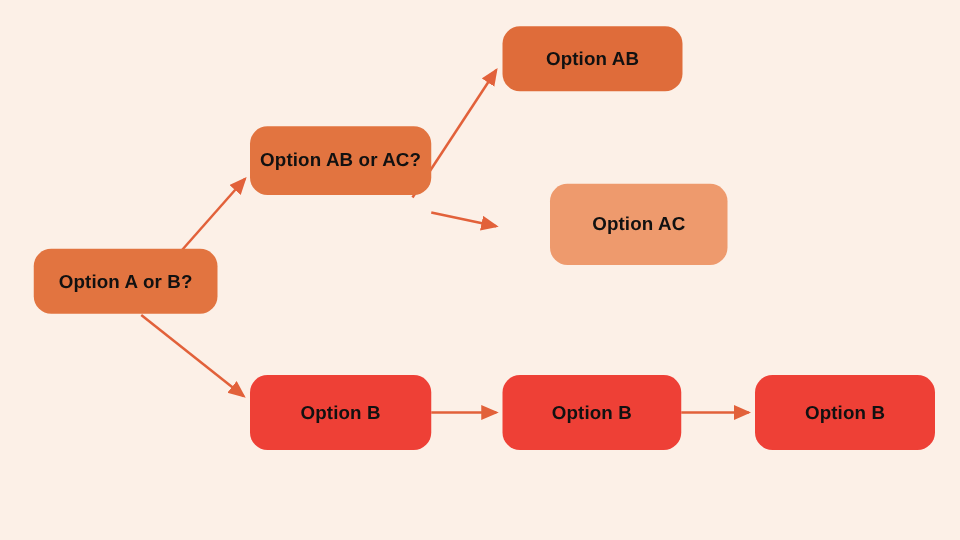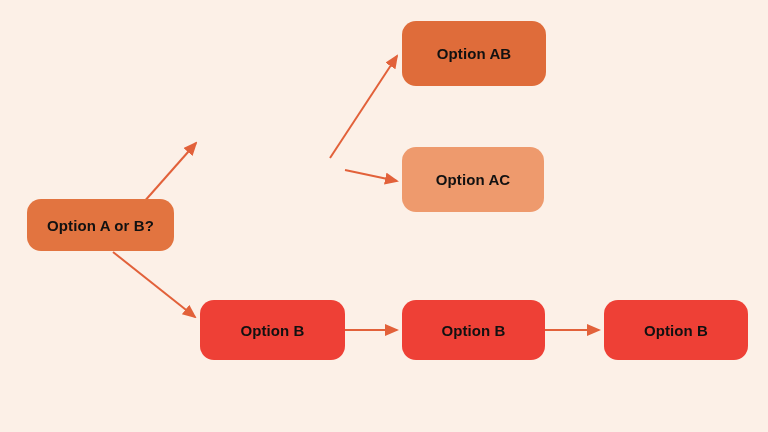--- a/index.html
+++ b/index.html
@@ -39,21 +39,21 @@
     text-align: center;
     box-sizing: border-box;
     z-index: 2;
   }
   .node-label {
     pointer-events: none;
   }
   
   #node-root        { left: 27px;  top: 199px; width: 147px; height: 52px; }
   #node-branch-a    { left: 200px; top: 101px; width: 145px; height: 55px; }
-  #node-ab          { left: 402px; top: 21px;  width: 144px; height: 65px; }
+  #node-ab          { left: 402px; top: 21px;  width: 144px; height: 52px; }
   #node-ac          { left: 402px; top: 147px; width: 142px; height: 65px; }
   #node-b1          { left: 200px; top: 300px; width: 145px; height: 60px; }
   #node-b2          { left: 402px; top: 300px; width: 143px; height: 60px; }
   #node-b3          { left: 604px; top: 300px; width: 144px; height: 60px; }
 </style>
 </head>
 <body>
 
 <div id="canvas" style="background: rgb(252, 240, 231);">
 
@@ -74,26 +74,29 @@
 
     <line x1="345" y1="330" x2="397" y2="330" stroke="#E2613A" stroke-width="2" marker-end="url(#arrowhead)"></line>
 
     <line x1="545" y1="330" x2="599" y2="330" stroke="#E2613A" stroke-width="2" marker-end="url(#arrowhead)"></line>
   </svg>
 
   <div class="node" id="node-root" style="background: rgb(226, 116, 64); color: rgb(17, 17, 17);">
     <span class="node-label">Option A or B?</span>
   </div>
 
+  <div class="node" id="node-branch-a" style="background: rgb(226, 116, 64); color: rgb(17, 17, 17);">
+    <span class="node-label">Option AB or AC?</span>
+  </div>
 
   <div class="node" id="node-ab" style="background: rgb(223, 108, 58); color: rgb(17, 17, 17);">
     <span class="node-label">Option AB</span>
   </div>
 
-  <div class="node" id="node-ac" style="background: rgb(238, 154, 109); color: rgb(17, 17, 17);">
+  <div class="node" id="node-ac" style="background: rgb(238, 154, 109); color: rgb(17, 17, 17); margin-left: 38px;">
     <span class="node-label">Option AC</span>
   </div>
 
   <div class="node" id="node-b1" style="background: rgb(238, 64, 54); color: rgb(17, 17, 17);">
     <span class="node-label">Option B</span>
   </div>
 
   <div class="node" id="node-b2" style="background: rgb(238, 64, 54); color: rgb(17, 17, 17);">
     <span class="node-label">Option B</span>
   </div>

